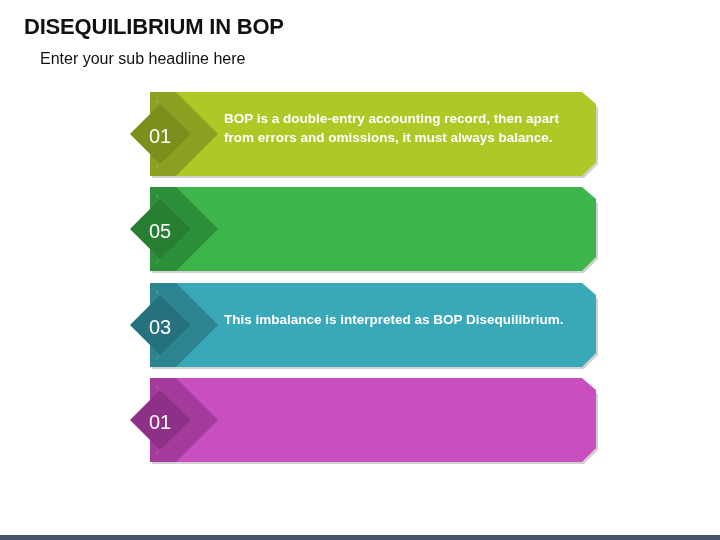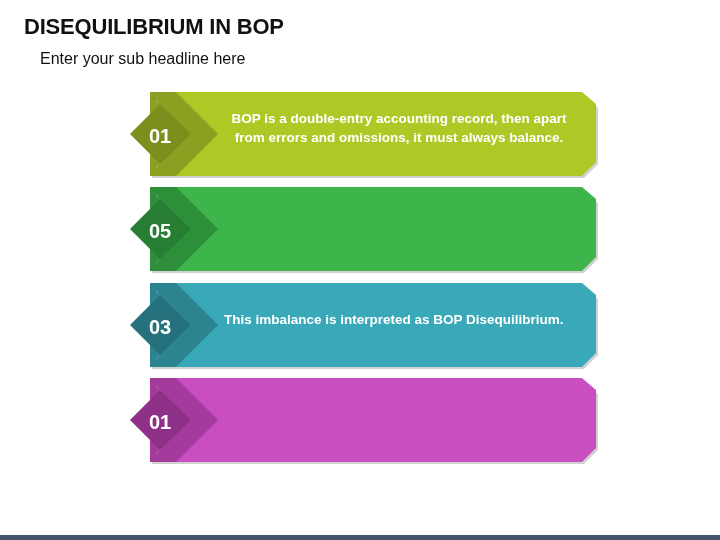--- a/index.html
+++ b/index.html
@@ -18,26 +18,26 @@
       position: absolute; left: 16px; top: 50px;
       font-size: 16px; color: #111111; margin-left: 24px;
     }
     .card {
       position: absolute; left: 126px; width: 470px; height: 84px;
     }
     .card svg.bg { position: absolute; left: 0; top: 0; overflow: visible; }
     .card .num {
       position: absolute; left: 4px; top: 0; width: 60px; height: 88px;
       display: flex; align-items: center; justify-content: center;
-      color: #ffffff; font-weight: bold; font-size: 20px;
+      color: #ffffff; font-weight: normal; font-size: 20px;
     }
     .card .text {
       position: absolute; left: 98px; top: 0; width: 350px; height: 72px;
       display: flex; align-items: center;
-      color: #ffffff; font-size: 13.5px; line-height: 19px; font-weight: bold; text-align: center;
+      color: #ffffff; font-size: 13.5px; line-height: 19px; font-weight: bold;
     }
     .footer-bar {
       position: absolute; left: 0; bottom: 0; width: 720px; height: 5px;
       background: #44546a;
     }
   </style>
 </head>
 <body>
 
 <div class="title">DISEQUILIBRIUM IN BOP</div>

